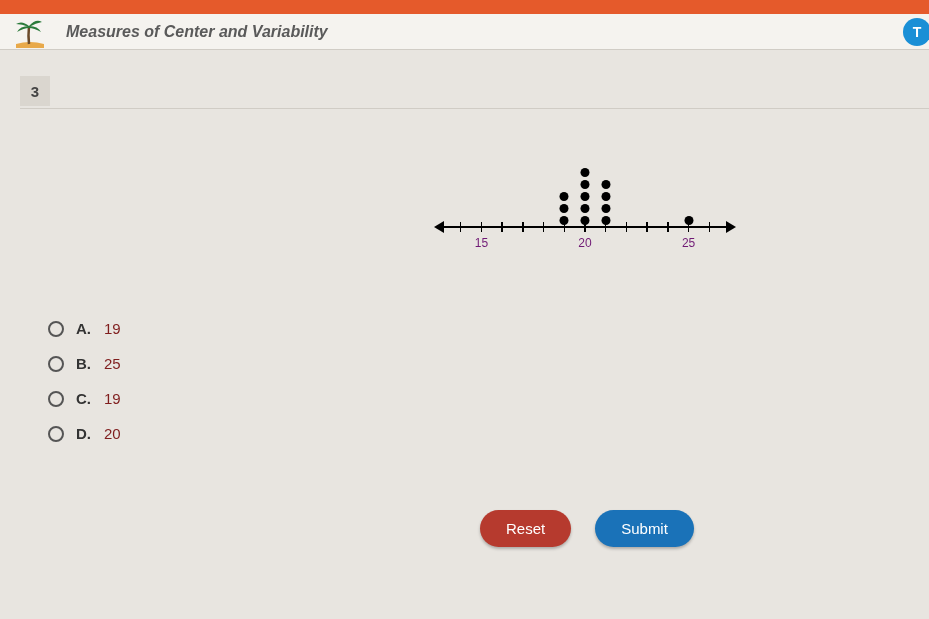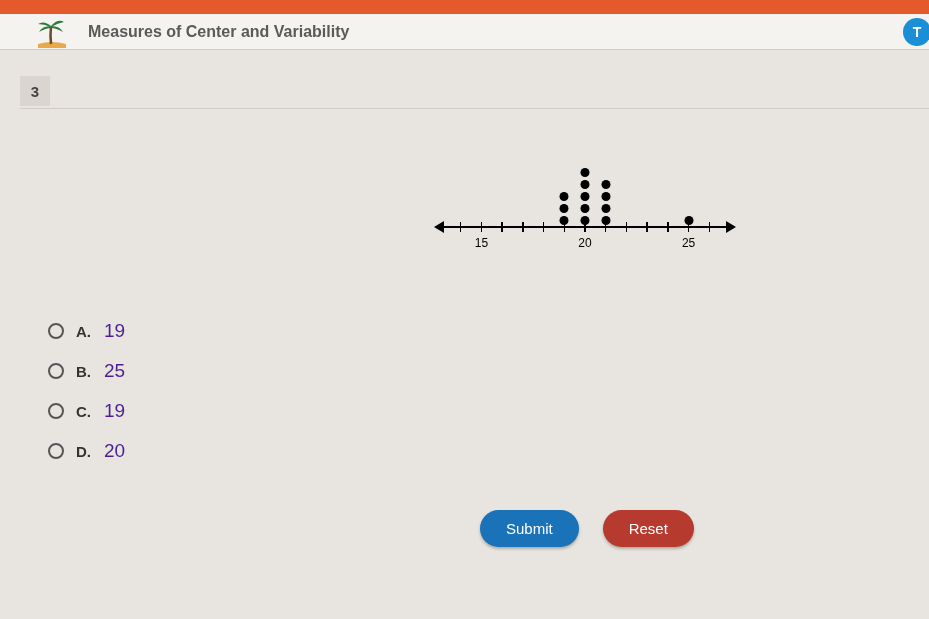--- a/index.html
+++ b/index.html
@@ -21,22 +21,23 @@
     }
     .header {
       position: absolute;
       top: 14px;
       left: 0;
       right: 0;
       height: 36px;
       background: #f5f3ef;
       display: flex;
       align-items: center;
-      padding-left: 34px;
+      padding-left: 12px;
       border-bottom: 1px solid #d0ccc5;
+      font-style: italic;
     }
     .logo {
       width: 36px;
       height: 32px;
       position: relative;
       margin-right: 18px;
     }
     .title {
       font-size: 16px;
       font-weight: bold;
@@ -124,21 +125,21 @@
       position: absolute;
       top: 92px;
       width: 1.5px;
       height: 10px;
       background: #000;
     }
     .tick-label {
       position: absolute;
       top: 106px;
       font-size: 12px;
-      color: #000000;
+      color: #701a75;
       transform: translateX(-50%);
     }
     .dot {
       position: absolute;
       width: 9px;
       height: 9px;
       border-radius: 50%;
       background: #000;
       transform: translateX(-50%);
     }
@@ -168,22 +169,22 @@
       margin-right: 12px;
       flex-shrink: 0;
     }
     .opt-letter {
       font-weight: bold;
       color: #333;
       width: 28px;
       font-size: 15px;
     }
     .opt-text {
-      color: #4c1d95;
-      font-size: 19px;
+      color: #7f1d1d;
+      font-size: 15px;
     }
     .buttons {
       position: absolute;
       top: 460px;
       left: 480px;
       display: flex;
       gap: 24px;
     }
     .btn {
       padding: 10px 26px;
@@ -282,20 +283,20 @@
         <span class="opt-text">19</span>
       </div>
       <div class="option">
         <div class="radio"></div>
         <span class="opt-letter">D.</span>
         <span class="opt-text">20</span>
       </div>
     </div>
 
   <div class="buttons">
+    <button class="btn btn-reset">
+      <span>Reset</span>
+    </button>
     <button class="btn btn-submit">
       <span>Submit</span>
     </button>
-    <button class="btn btn-reset">
-      <span>Reset</span>
-    </button>
   </div>
 </div>
 
 </body></html>

